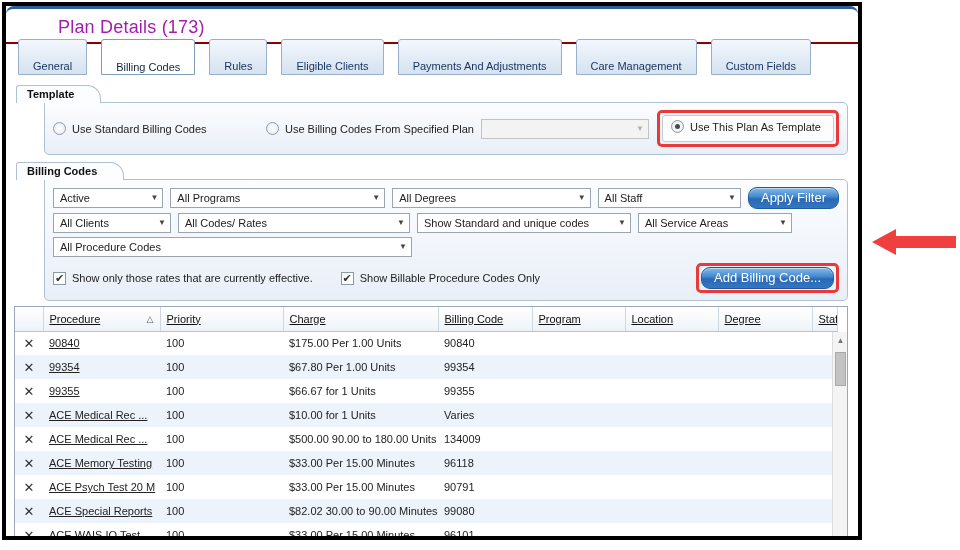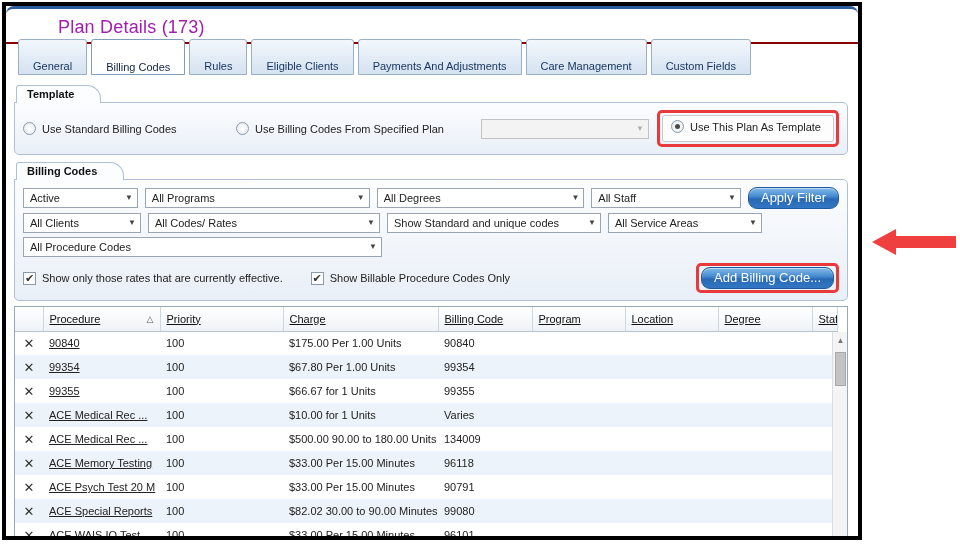--- a/index.html
+++ b/index.html
@@ -11,30 +11,30 @@
   .win-inner { width:100%; height:100%; border-top:3px solid #2f5e9e; border-radius:8px 8px 0 0; background:#fff; overflow:hidden; }
 
   
   .title { padding:8px 0 0 24px; font-size:18px; color:#a21caf; letter-spacing:0.2px;margin-left:28px; }
   .title-rule { margin-top:4px; border-bottom:2px solid #8b0000; }
 
   
   .tabs { display:flex; align-items:flex-end; margin:8px 0 0 12px; height:23px; }
   .tab { height:21px; line-height:19px; padding:17px 14px; font-size:11px; color:#15335e;
          background:linear-gradient(#f2f7fc,#d5e2f1); border:1px solid #9ab0c8; border-radius:3px 3px 0 0;
-         margin-right:4px; cursor:default; white-space:nowrap; }
+         margin-right:14px; cursor:default; white-space:nowrap; }
   .tab.selected { height:23px; line-height:21px; background:#ffffff; border-color:#7f9db9; color:#10243f; }
 
   
   .groupbox { margin:8px 10px 0 8px; }
   .gtab { display:inline-block; position:relative; top:1px; z-index:2; padding:2px 26px 3px 10px;
           background:#fbfdff; border:1px solid #afc0d5; border-bottom:none; border-radius:3px 14px 0 0;
           font-weight:bold; font-size:11px; color:#111; margin-left:2px; }
   .gbody { position:relative; border:1px solid #afc0d5; border-radius:0 5px 5px 5px;
-           background:linear-gradient(#fcfdff,#e9eff7); padding:7px 8px; }
+           background:linear-gradient(#fcfdff,#e9eff7); padding:7px 8px;margin-left:30px; }
 
   
   .radio { display:flex; align-items:center; font-size:11px; color:#222; cursor:default; }
   .rb { width:13px; height:13px; border-radius:50%; border:1px solid #8a9aab; background:radial-gradient(#ffffff,#e3e8ee); margin-right:6px; position:relative; flex:0 0 13px; }
   .rb.on::after { content:""; position:absolute; left:3px; top:3px; width:5px; height:5px; border-radius:50%; background:#4a4a4a; }
   .cb { width:13px; height:13px; border:1px solid #8a9aab; background:#fff; margin-right:6px; font-size:11px; line-height:11px; text-align:center; color:#333; flex:0 0 13px; }
 
   
   .sel { position:relative; height:20px; background:#fff; border:1px solid #9aa5b1; font-size:11px; color:#222;
          line-height:18px; padding:0 18px 0 6px; white-space:nowrap; overflow:hidden; }

